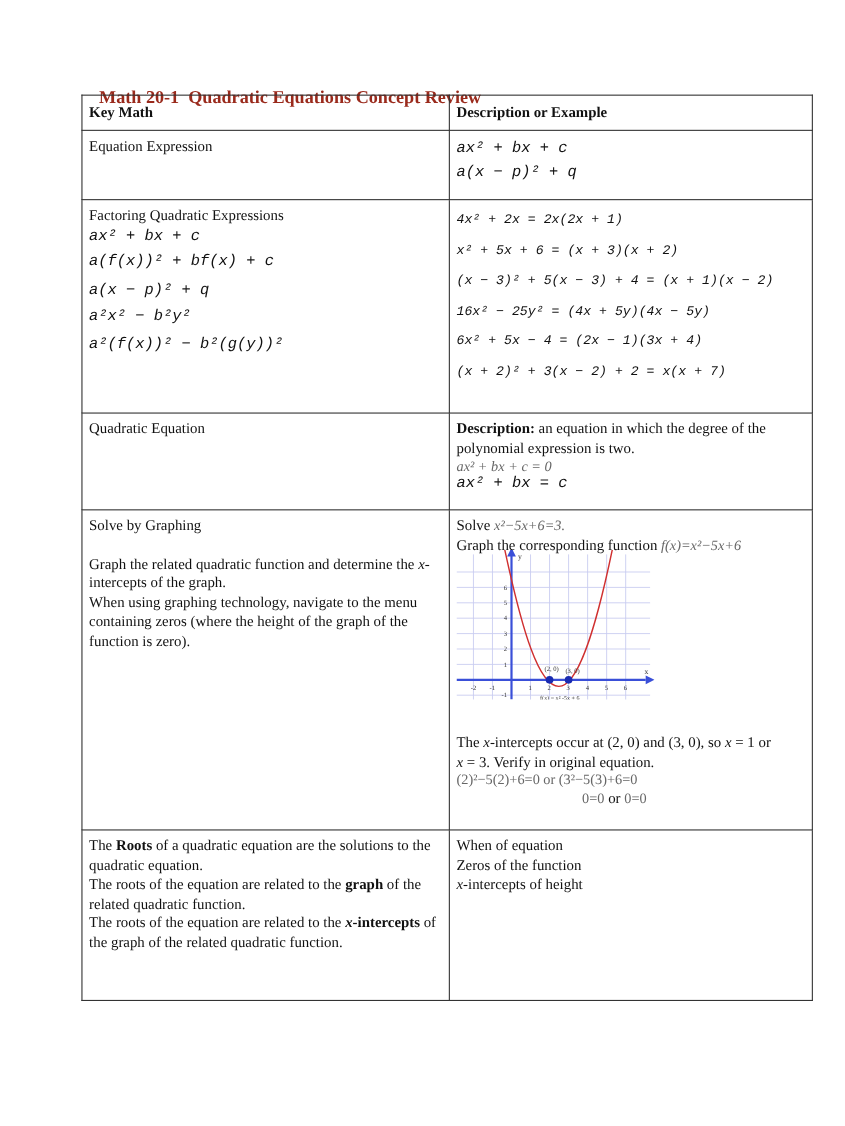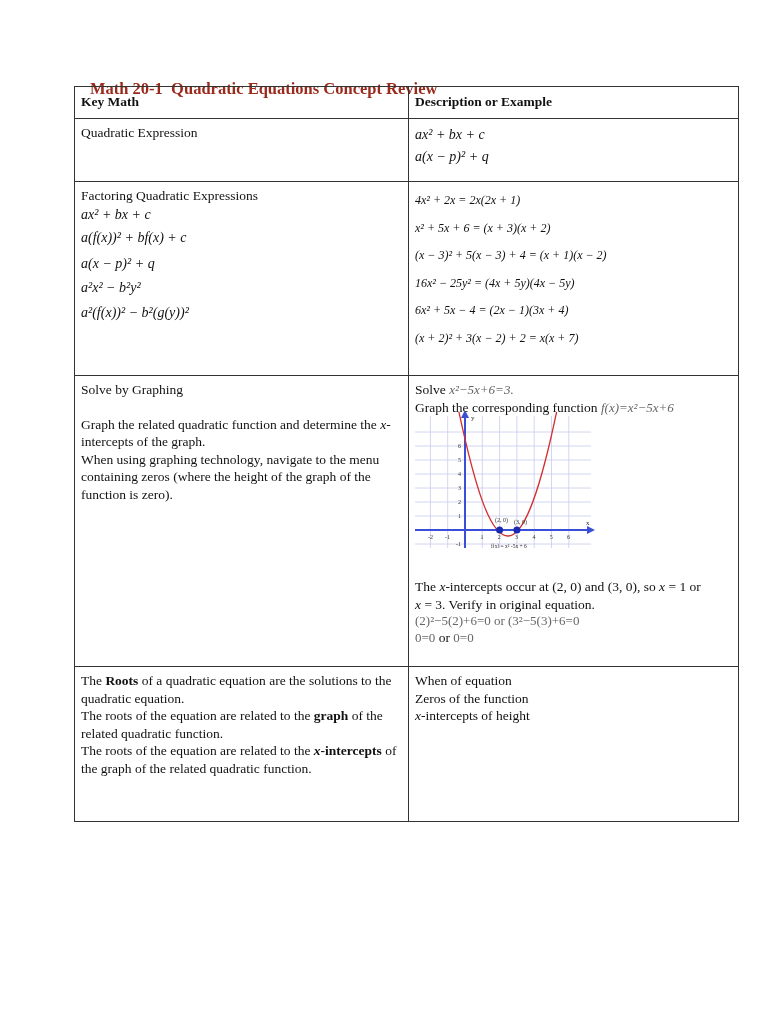--- a/index.html
+++ b/index.html
@@ -8,48 +8,48 @@
   .title { position: absolute; left: 90px; top: 47px; font-size: 16.5px; font-weight: bold; color: #9a2a1c; white-space: pre; margin-top: 32px; }
   table.review { position: absolute; left: 74px; top: 86px; width: 664px; border-collapse: collapse; table-layout: fixed; }
   table.review td, table.review th { border: 1.5px solid #333; vertical-align: top; padding: 5px 6px; font-size: 13.5px; line-height: 17.5px; text-align: left; }
   table.review th { font-weight: bold; height: 20px; padding-top: 6px; }
   col.c1 { width: 334px; } col.c2 { width: 330px; }
   tr.r1 td { height: 52px; }
   tr.r2 td { height: 183px; }
   tr.r3 td { height: 77px; }
   tr.r4 td { height: 280px; }
   tr.r5 td { height: 144px; font-family: Liberation Serif, serif; }
-  .math { font-family: Liberation Serif, serif; font-style: italic; font-size: 14px; line-height: 22px; white-space: nowrap; }
+  .math { font-family: Liberation Mono, monospace; font-style: italic; font-size: 14px; line-height: 22px; white-space: nowrap; }
   .math-big { font-size: 12px; line-height: 27.5px; }
   .math-light { color: #666; font-size: 13px; line-height: 16px; font-style: italic; white-space: nowrap; }
   .gap { height: 17px; }
   .italic { font-style: italic; }
   b { font-weight: bold; }
   .graph-wrap { margin-top: 2px; height: 160px; position: relative; }
-  .center { }
+  .center { text-align: center; }
 </style>
 </head>
 <body>
 
 <div class="title">Math 20-1  Quadratic Equations Concept Review</div>
 
 <table class="review">
   <colgroup>
       <col class="c1">
       <col class="c2">
     </colgroup>
   <tbody>
       <tr>
     <th>Key Math</th>
     <th>Description or Example</th>
   </tr>
 
   <tr class="r1">
     <td>
-      <span>Quadratic Expression</span>
+      <span>Equation Expression</span>
     </td>
     <td>
       <div class="math">ax² + bx + c</div>
       <div class="math">a(x − p)² + q</div>
     </td>
   </tr>
 
   <tr class="r2">
     <td>
       <div>Factoring Quadratic Expressions</div>
@@ -62,20 +62,30 @@
     <td>
       <div class="math math-big">4x² + 2x  = 2x(2x + 1)</div>
       <div class="math math-big">x² + 5x + 6  = (x + 3)(x + 2)</div>
       <div class="math math-big">(x − 3)² + 5(x − 3) + 4  = (x + 1)(x − 2)</div>
       <div class="math math-big">16x² − 25y² = (4x + 5y)(4x − 5y)</div>
       <div class="math math-big">6x² + 5x − 4  = (2x − 1)(3x + 4)</div>
       <div class="math math-big">(x + 2)² + 3(x − 2) + 2 = x(x + 7)</div>
     </td>
   </tr>
 
+  <tr class="r3">
+    <td>
+      <span>Quadratic Equation</span>
+    </td>
+    <td>
+      <div><b>Description:</b><span> an equation in which the degree of the polynomial expression is two.</span></div>
+      <div class="math-light">ax² + bx + c = 0</div>
+      <div class="math" style="line-height:17px">ax² + bx = c</div>
+    </td>
+  </tr>
 
   <tr class="r4">
     <td>
       <div>Solve by Graphing</div>
       <div class="gap"></div>
       <div><span>Graph the related quadratic function and determine the </span><span class="italic">x</span><span>-intercepts of the graph.</span></div>
       <div>When using graphing technology, navigate to the menu containing zeros (where the height of the graph of the function is zero).</div>
     </td>
     <td>
       <div><span>Solve </span><span class="math-light">x²−5x+6=3.</span></div>

